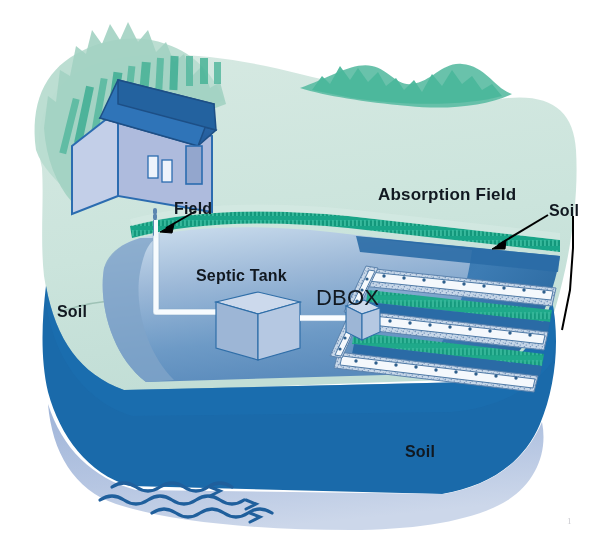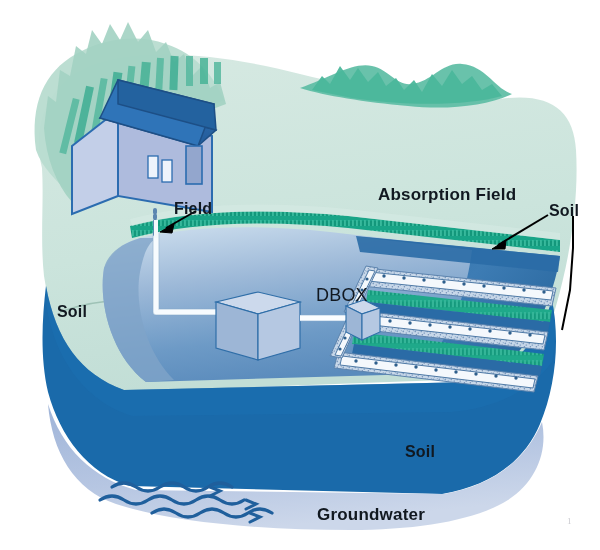--- a/index.html
+++ b/index.html
@@ -33,21 +33,21 @@
     color: #111820;
     white-space: nowrap;
     letter-spacing: 0.2px;
   }
   .label-absorption-field { left: 378px; top: 185px; font-size: 17px; }
   .label-soil-right       { left: 549px; top: 202px; font-size: 16px; }
   .label-soil-left        { left: 57px;  top: 303px; font-size: 16px; }
   .label-soil-bottom      { left: 405px; top: 443px; font-size: 16px; }
   .label-groundwater      { left: 317px; top: 505px; font-size: 17px; }
   .label-septic-tank      { left: 196px; top: 267px; font-size: 16px; }
-  .label-dbox             { left: 316px; top: 285px; font-size: 18px; font-weight: normal; }
+  .label-dbox             { left: 316px; top: 285px; font-size: 22px; font-weight: normal; }
   .label-pipe             { left: 174px; top: 200px; font-size: 16px; }
   .page-number {
     position: absolute;
     left: 567px;
     top: 516px;
     font-size: 9px;
     font-family: "Liberation Serif", serif;
     color: #c9c9cf;
     font-weight: normal;
   }
@@ -336,22 +336,22 @@
   </svg>
 
   <div class="label label-absorption-field">Absorption Field</div>
 
   <div class="label label-soil-right">Soil</div>
 
   <div class="label label-soil-left">Soil</div>
 
   <div class="label label-soil-bottom">Soil</div>
 
-  <div class="label label-groundwater">Groundwater</div>
-
+
+  <div class="label label-septic-tank">Septic Tank</div>
 
   <div class="label label-dbox">DBOX</div>
 
   <div class="label label-pipe">Field</div>
 
   <div class="page-number">1</div>
 
 </div>
 
 </body></html>

